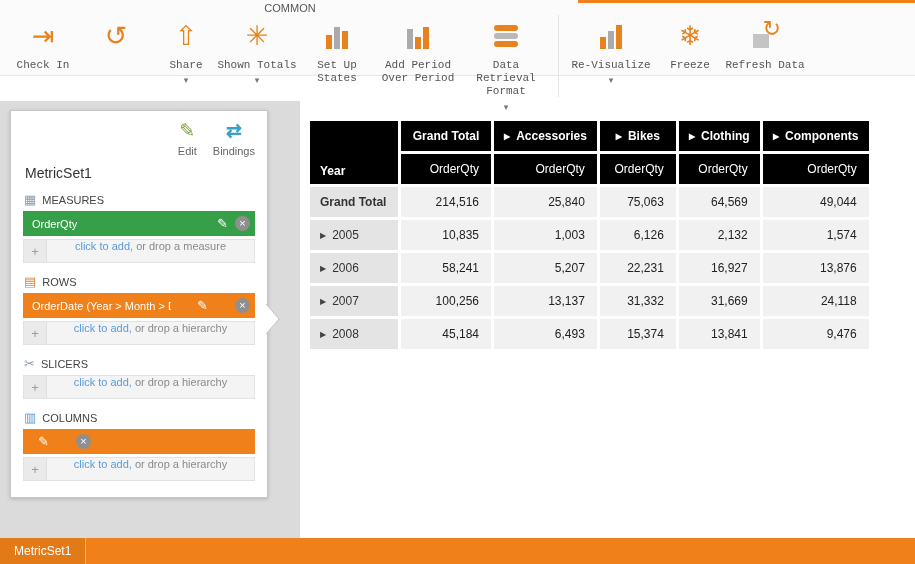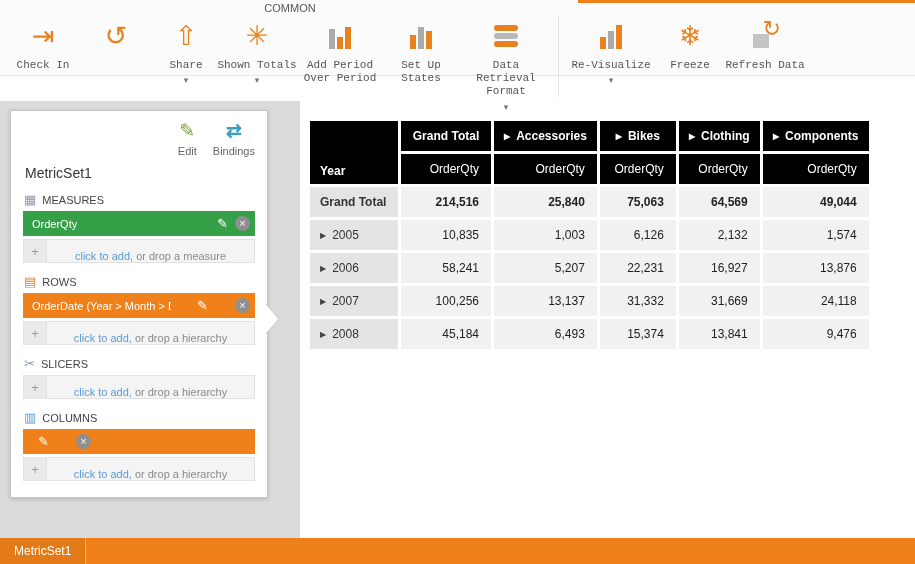--- a/index.html
+++ b/index.html
@@ -44,38 +44,38 @@
   .section-head { display:flex; align-items:center; gap:6px; margin:12px 0 5px 1px; font-size:11px; color:#444; }
   .section-head .sicn { font-size:13px; line-height:1; }
   .chip { display:flex; align-items:center; height:25px; padding:0 5px 0 9px; color:#fff; font-size:11px; margin:2px 0 3px 0; cursor:pointer; }
   .chip.green { background:#35A047; }
   .chip.orange { background:#F0811A;gap:20px; }
   .chip .clabel { flex:1; white-space:nowrap; overflow:hidden; }
   .chip .cpencil { font-size:13px; margin:0 7px 0 6px; color:#fff; cursor:pointer; }
   .chip .cremove { width:15px; height:15px; border-radius:50%; background:#8F8F8F; color:#fff; font-size:11px; line-height:14px; text-align:center; cursor:pointer; flex:none; }
   .addrow { display:flex; align-items:stretch; height:24px; background:#F4F4F4; border:1px solid #E2E2E2; margin:2px 0 2px 0; }
   .addrow .plus { width:23px; background:#EAEAEA; border-right:1px solid #E0E0E0; color:#9E9E9E; display:flex; align-items:center; justify-content:center; font-size:13px; }
-  .addrow .phtxt { flex:1; display:flex; align-items:flex-end; justify-content:center; font-size:11px; color:#8A8A8A; white-space:pre; }
+  .addrow .phtxt { flex:1; display:flex; align-items:flex-start; justify-content:center; font-size:11px; color:#8A8A8A; white-space:pre; }
   .addrow .phlink { color:#5B9BD5; cursor:pointer; }
   .callout { position:absolute; right:-13px; top:192px; }
 
   
   .pivot { position:absolute; left:307px; top:118px; border-collapse:separate; border-spacing:3px; table-layout:fixed; font-size:12px; }
   .pivot th, .pivot td { height:30px; }
   .pivot .hblack { background:#000; color:#fff; padding:6px 10px; }
   .pivot .corner { vertical-align:bottom; text-align:left; font-weight:bold; }
   .pivot .grand-col { text-align:center; font-weight:bold; }
   .pivot .cat { text-align:center; font-weight:bold; cursor:pointer; }
   .pivot .measure { text-align:right; font-weight:normal; padding-right:12px; }
   .pivot .exp { font-size:8px; margin-right:6px; vertical-align:1px; }
   .pivot td.rowlabel { background:#E4E4E4; color:#333; text-align:left; padding:6px 10px; cursor:pointer; }
   .pivot td.rowlabel.bold { font-weight:bold; cursor:default; }
   .pivot td.rowlabel .exp { color:#444; }
   .pivot td.val { background:#F1F1F1; color:#222; text-align:right; padding:6px 12px; }
-  .pivot tr.grand td.val { font-weight:bold; }
+  .pivot tr.grand td.val { font-weight:normal; }
 
   
   .statusbar { position:absolute; left:0; right:0; bottom:0; height:26px; background:#F0811A; display:flex; align-items:center; }
   .statusbar .stab { height:100%; display:flex; align-items:center; padding:0 14px; color:#fff; font-size:12px; background:rgba(0,0,0,0.05); border-right:1px solid rgba(255,255,255,0.4); cursor:pointer; }
 </style>
 </head>
 <body>
 
 <div class="app">
 
@@ -101,41 +101,41 @@
         <span class="lbl">Share</span>
         <span class="dd">▾</span>
       </div>
 
       <div class="rbtn" style="width:82px">
         <span class="icn">✳</span>
         <span class="lbl">Shown Totals</span>
         <span class="dd">▾</span>
       </div>
 
+      <div class="rbtn" style="width:78px">
+        <span class="icn">
+          <span class="bars">
+              <i style="height:14px"></i>
+              <i class="g" style="height:22px"></i>
+              <i style="height:18px"></i>
+            </span>
+        </span>
+        <span class="lbl">Set Up States</span>
+        <span class="dd"></span>
+      </div>
+
       <div class="rbtn" style="width:84px">
         <span class="icn">
           <span class="bars">
               <i class="g" style="height:20px"></i>
               <i style="height:12px"></i>
               <i style="height:22px"></i>
             </span>
         </span>
         <span class="lbl">Add Period Over Period</span>
-        <span class="dd"></span>
-      </div>
-
-      <div class="rbtn" style="width:78px">
-        <span class="icn">
-          <span class="bars">
-              <i style="height:14px"></i>
-              <i class="g" style="height:22px"></i>
-              <i style="height:18px"></i>
-            </span>
-        </span>
-        <span class="lbl">Set Up States</span>
         <span class="dd"></span>
       </div>
 
       <div class="rbtn" style="width:92px">
         <span class="icn">
           <span class="disks">
               <i></i>
               <i class="g"></i>
               <i></i>
             </span>

